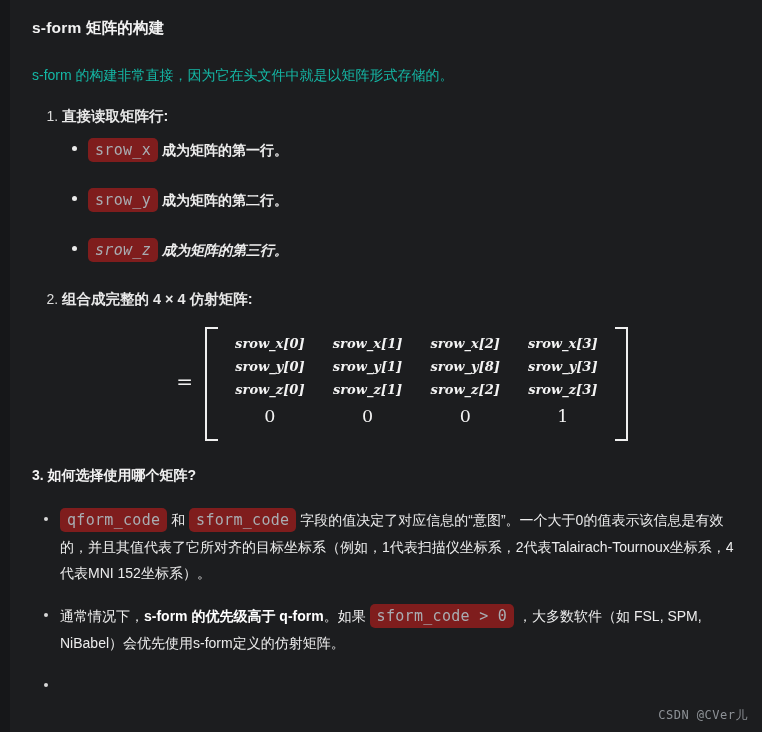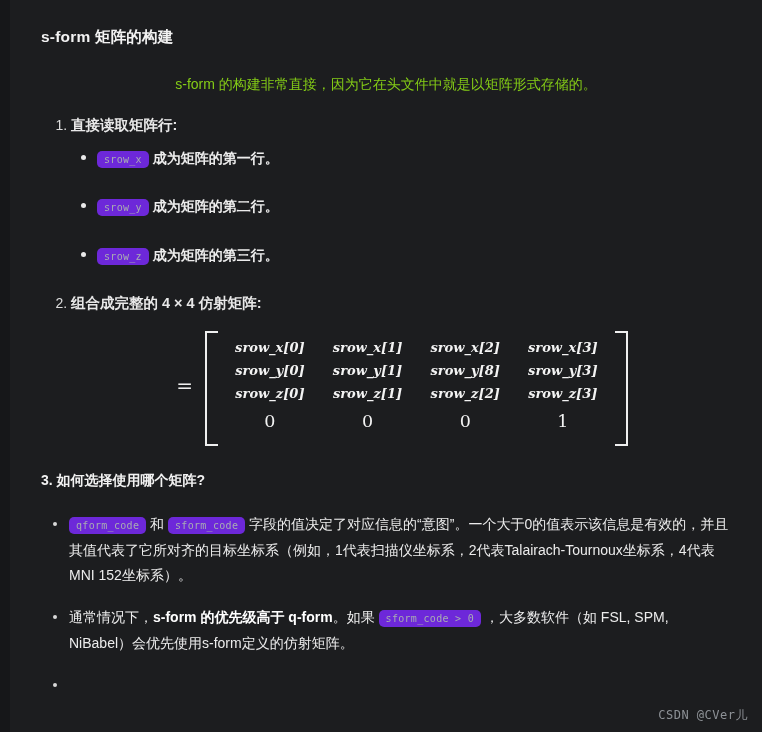--- a/index.html
+++ b/index.html
@@ -20,42 +20,41 @@
     position: absolute;
     left: 0; top: 0;
     width: 10px; height: 732px;
     background: #161719;
   }
   .page {
     position: absolute;
     left: 0; top: 0;
     width: 762px;
     height: 732px;
-    padding: 9px;
+    padding: 0;
     box-sizing: border-box;
     border-radius: 27px;
   }
   .content {
     padding: 8px 22px 0 32px;
   }
 
   h2.doc-title {
     font-size: 15.5px;
     font-weight: bold;
     color: #f2f2f2;
     margin: 10px 0 0 0;
     letter-spacing: .2px;
   }
 
   p.para {
     font-size: 14px;
     line-height: 1.55;
-    color: #84cc16;
+    color: #14b8a6;
     margin: 26px 0 0 0;
-    text-align: center;
   }
 
   ol.num-list {
     margin: 18px 0 0 0;
     padding-left: 30px;
     list-style: decimal;
   }
   ol.num-list > li {
     font-size: 14px;
     line-height: 1.6;
@@ -76,35 +75,35 @@
     list-style: none;
   }
   ul.sub-list > li {
     position: relative;
     font-size: 14px;
     line-height: 1.6;
     margin: 0 0 26px 0;
     color: #ececec;
     font-weight: bold;
   }
-  ul.sub-list > li:last-child { margin-bottom: 16px; }
+  ul.sub-list > li:last-child { margin-bottom: 16px; font-style: italic; }
   ul.sub-list > li::before {
     content: "";
     position: absolute;
     left: -16px;
     top: 8px;
     width: 5px; height: 5px;
     border-radius: 50%;
     background: #e9e9e9;
   }
 
   code.code {
     font-family: "DejaVu Sans Mono", "Liberation Mono", monospace;
-    font-size: 10px;
-    background: #6d28d9;
+    font-size: 15px;
+    background: #7f1d1d;
     color: #a9adb2;
     border-radius: 5px;
     padding: 3px 7px;
     font-weight: normal;
     white-space: pre;
     letter-spacing: .3px;
   }
 
   
   .formula-wrap {

